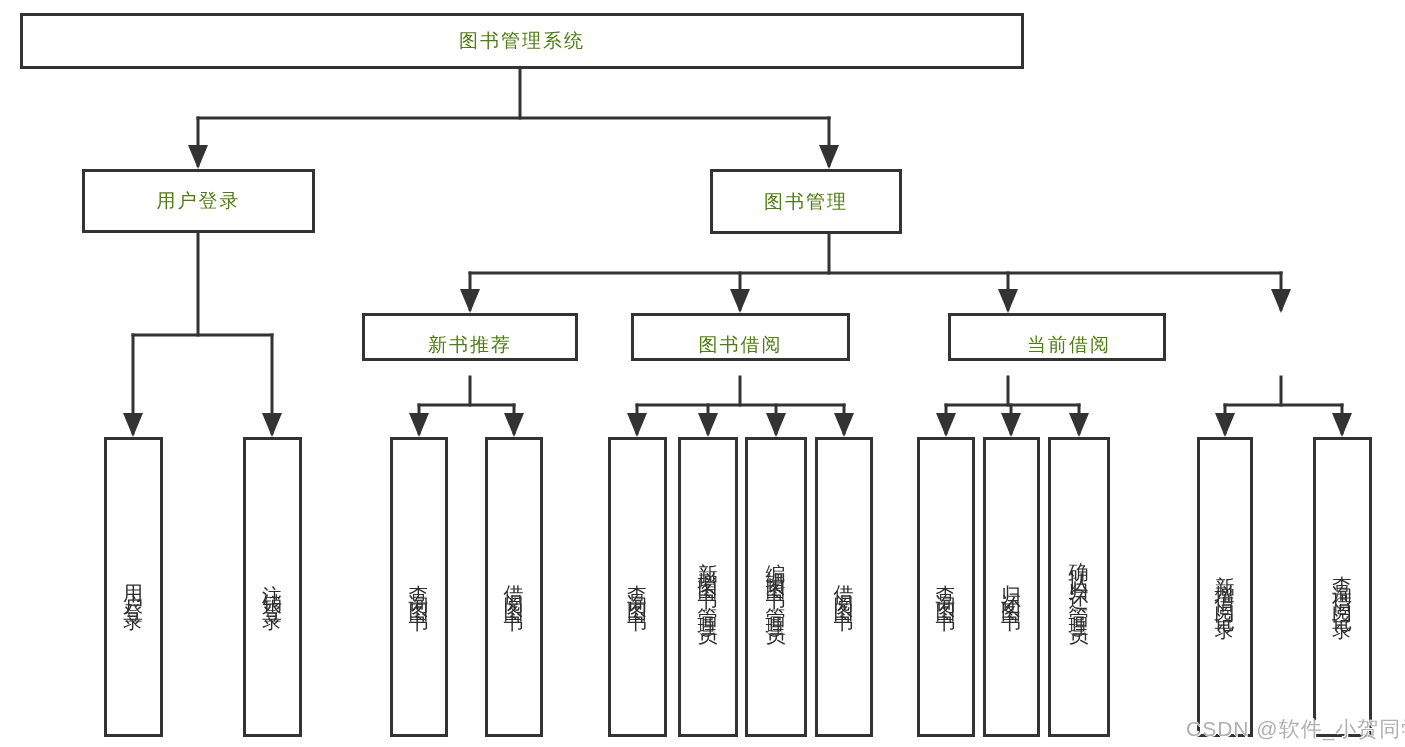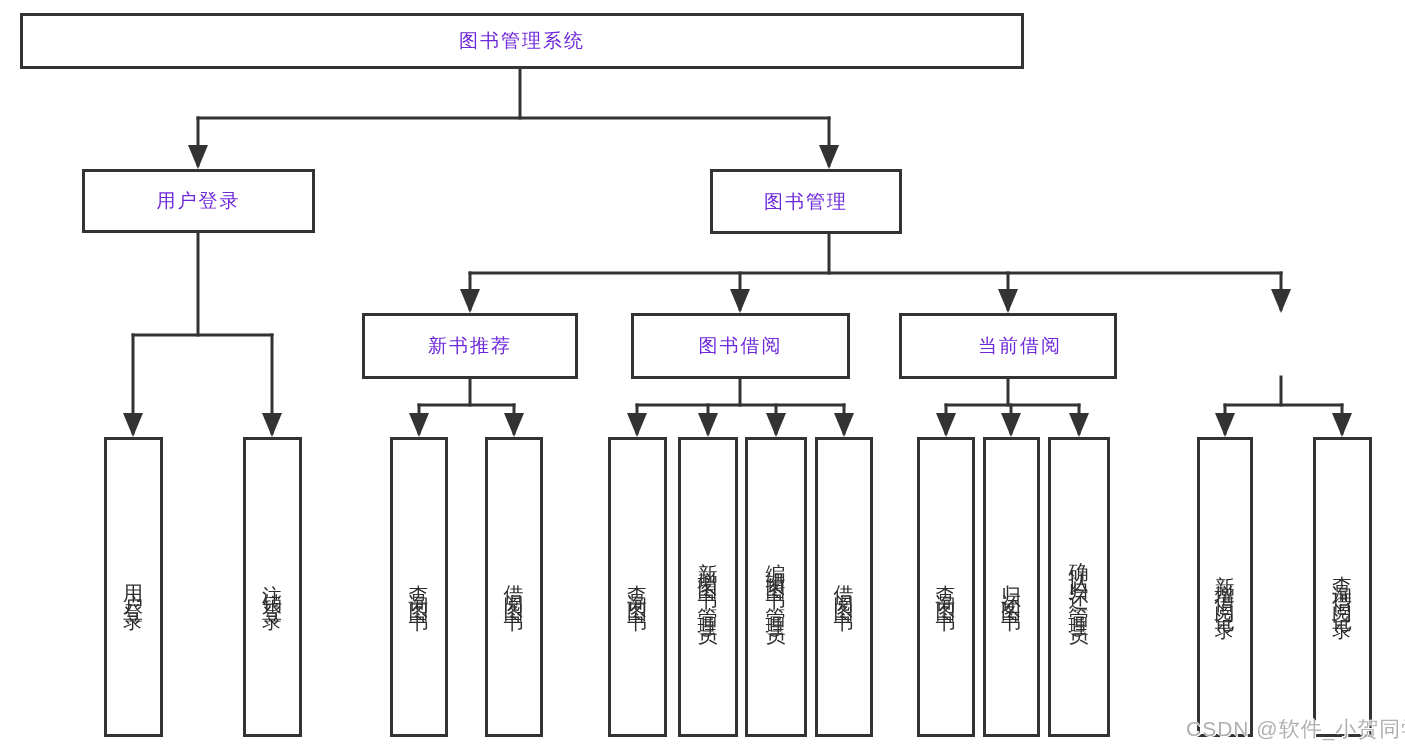--- a/index.html
+++ b/index.html
@@ -29,30 +29,31 @@
     border: 3px solid #333333;
     background: #ffffff;
     display: flex;
     align-items: center;
     justify-content: center;
     color: #2d2d2d;
   }
   .hlabel {
     font-size: 19px;
     letter-spacing: 2px;
-    color: #6d28d9;
+    color: #4d7c0f;
     white-space: nowrap;
   }
   .leaf {
     top: 437px;
     height: 300px;
   }
   .l3 {
     top: 313px;
-    height: 66px;
+    height: 48px;
+    align-items: flex-end;
   }
   .vtext {
     writing-mode: vertical-rl;
     text-orientation: mixed;
     font-size: 20px;
     letter-spacing: 9px;
     line-height: 1;
     color: #2d2d2d;
     white-space: nowrap;
   }
@@ -133,21 +134,21 @@
   <div class="box" style="left:710px; top:169px; width:192px; height:65px;">
     <span class="hlabel">图书管理</span>
   </div>
 
   <div class="box l3" style="left:362px; width:216px;">
     <span class="hlabel">新书推荐</span>
   </div>
   <div class="box l3" style="left:631px; width:219px;">
     <span class="hlabel">图书借阅</span>
   </div>
-  <div class="box l3" style="left:899px; width:218px;padding-left:24px;">
+  <div class="box l3" style="left:948px; width:218px;padding-left:24px;">
     <span class="hlabel">当前借阅</span>
   </div>
 
   <div class="box leaf" style="left:104px; width:59px;">
     <span class="vtext">用户登录</span>
   </div>
   <div class="box leaf" style="left:243px; width:59px;">
     <span class="vtext">注销登录</span>
   </div>
   <div class="box leaf" style="left:390px; width:58px;">

